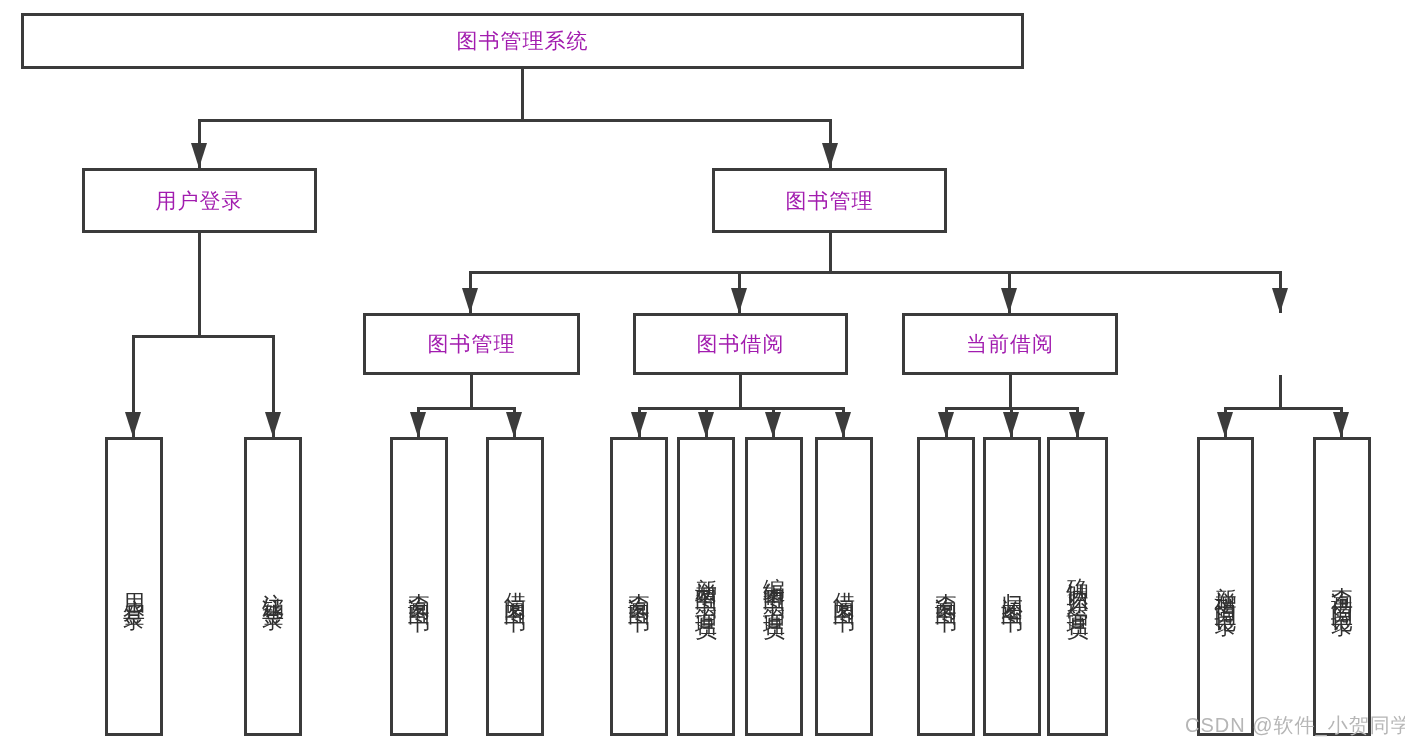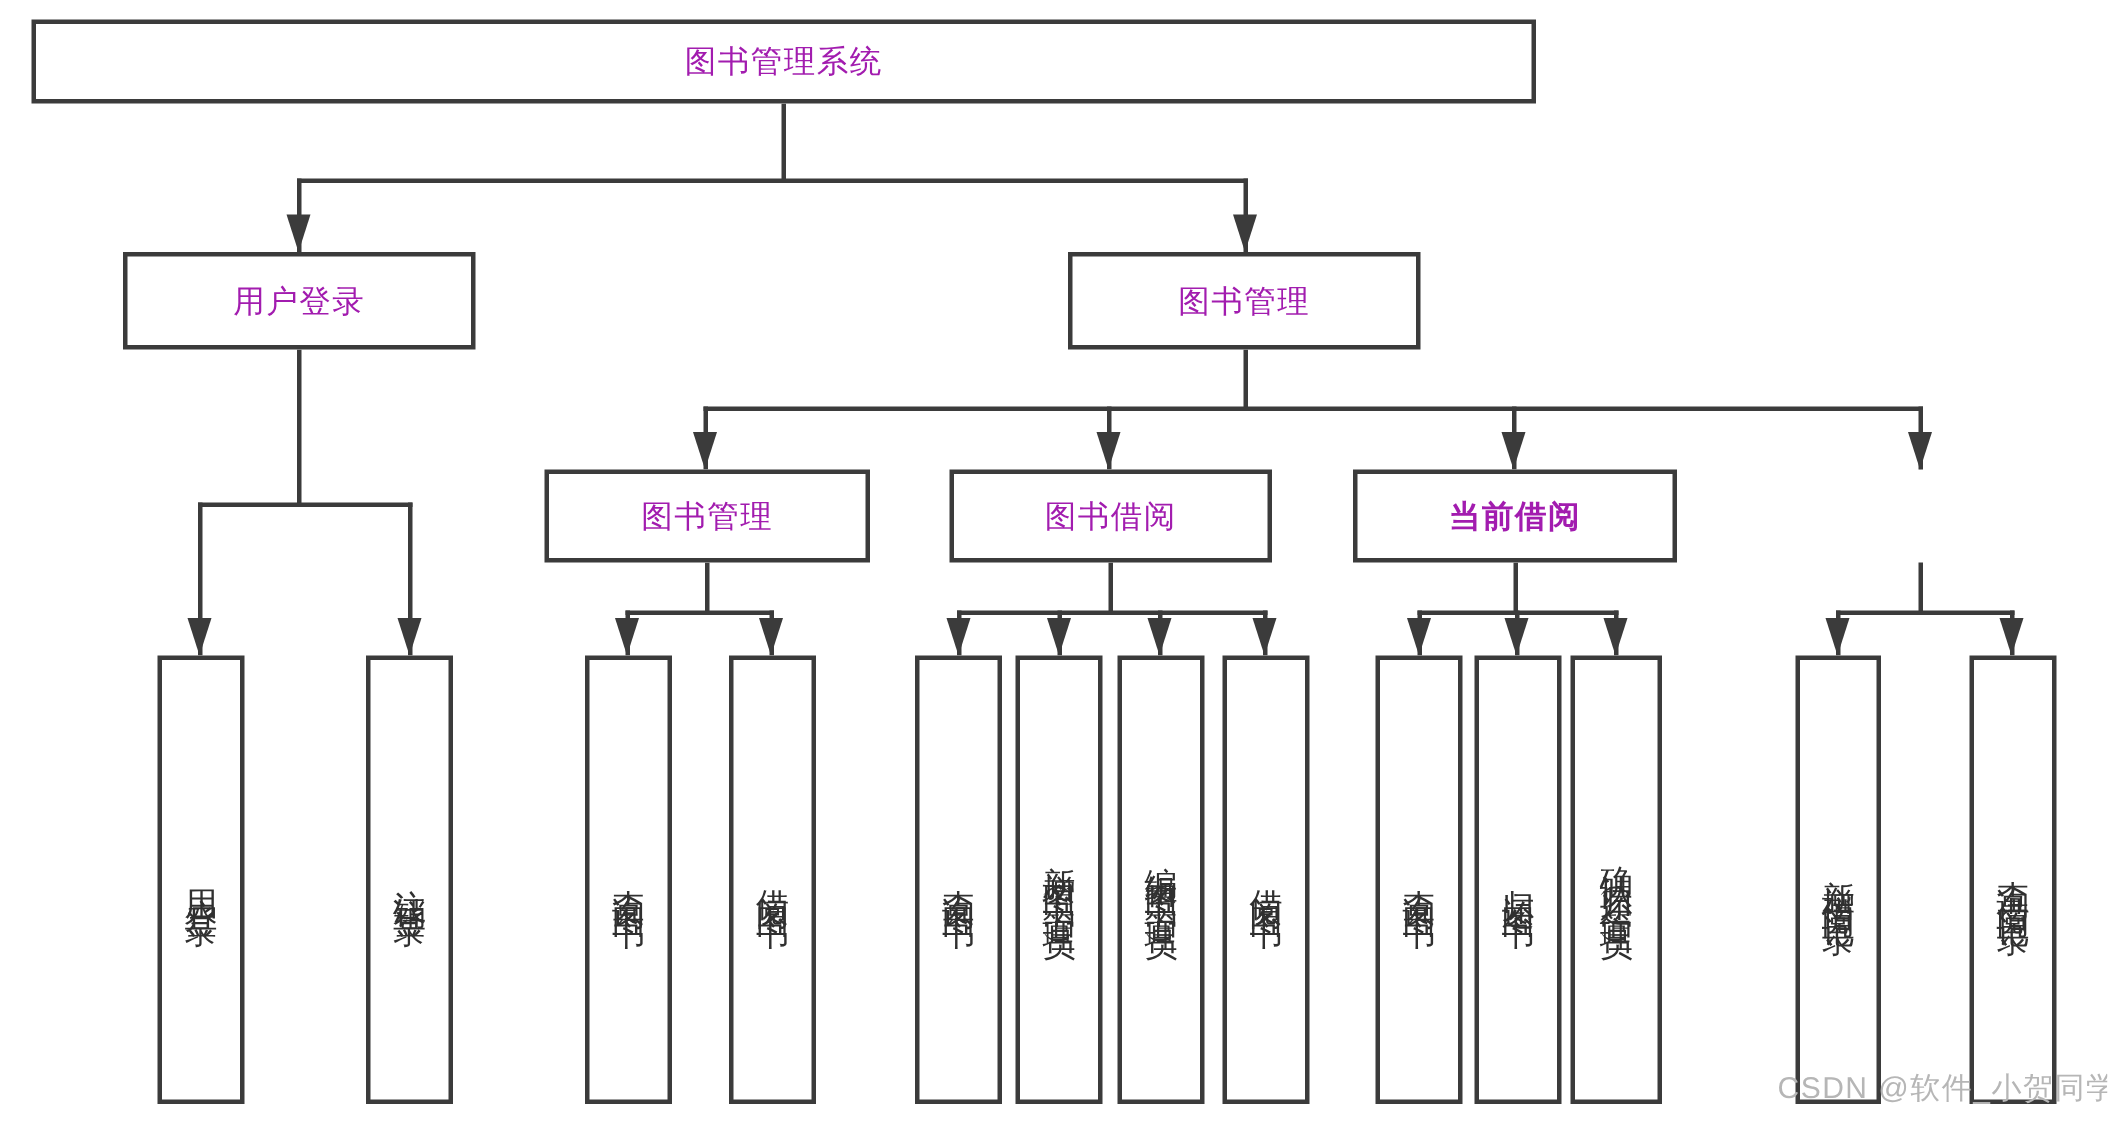--- a/index.html
+++ b/index.html
@@ -101,21 +101,21 @@
   <div class="node h" style="left:712px;top:168px;width:235px;height:65px;">
     <span>图书管理</span>
   </div>
 
   <div class="node h" style="left:363px;top:313px;width:217px;height:62px;">
     <span>图书管理</span>
   </div>
   <div class="node h" style="left:633px;top:313px;width:215px;height:62px;text-align:center;">
     <span>图书借阅</span>
   </div>
-  <div class="node h" style="left:902px;top:313px;width:216px;height:62px;font-weight:bold;">
+  <div class="node h" style="left:902px;top:313px;width:216px;height:62px;">
     <span>当前借阅</span>
   </div>
 
   <div class="node v" style="left:105px;top:437px;width:58px;height:299px;">
     <span>用户登录</span>
   </div>
   <div class="node v" style="left:244px;top:437px;width:58px;height:299px;">
     <span>注销登录</span>
   </div>
 

